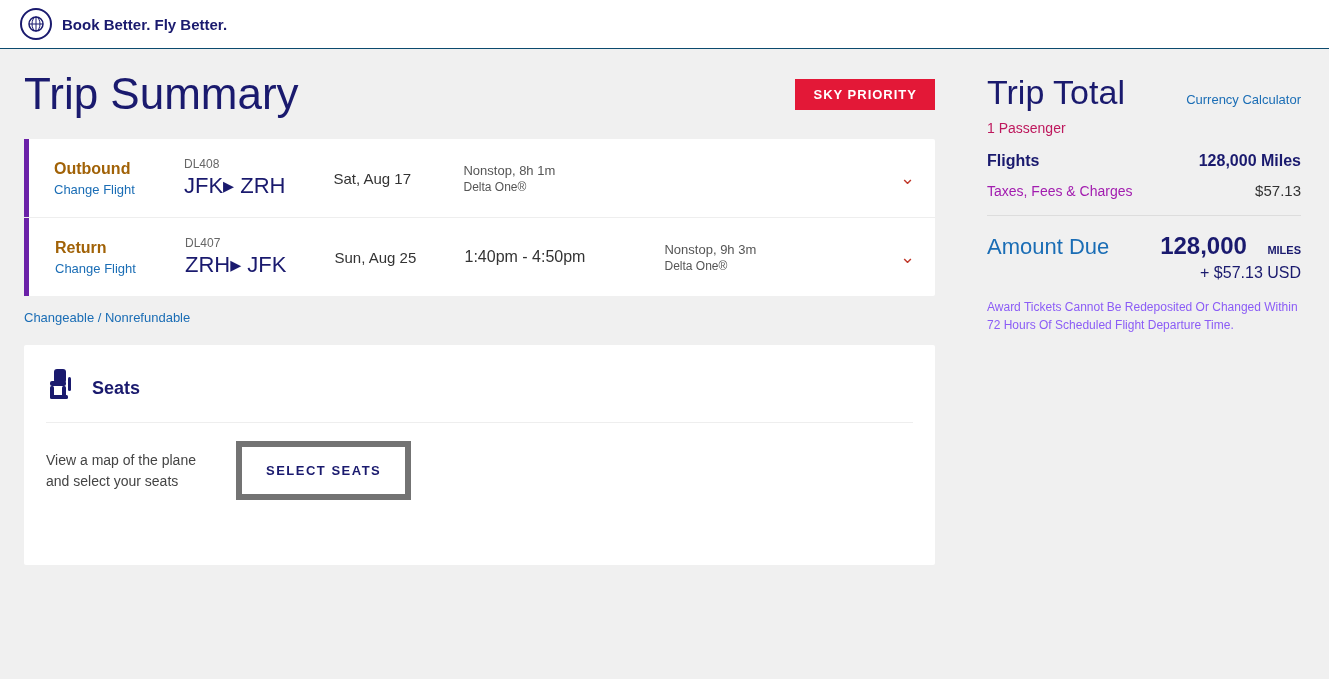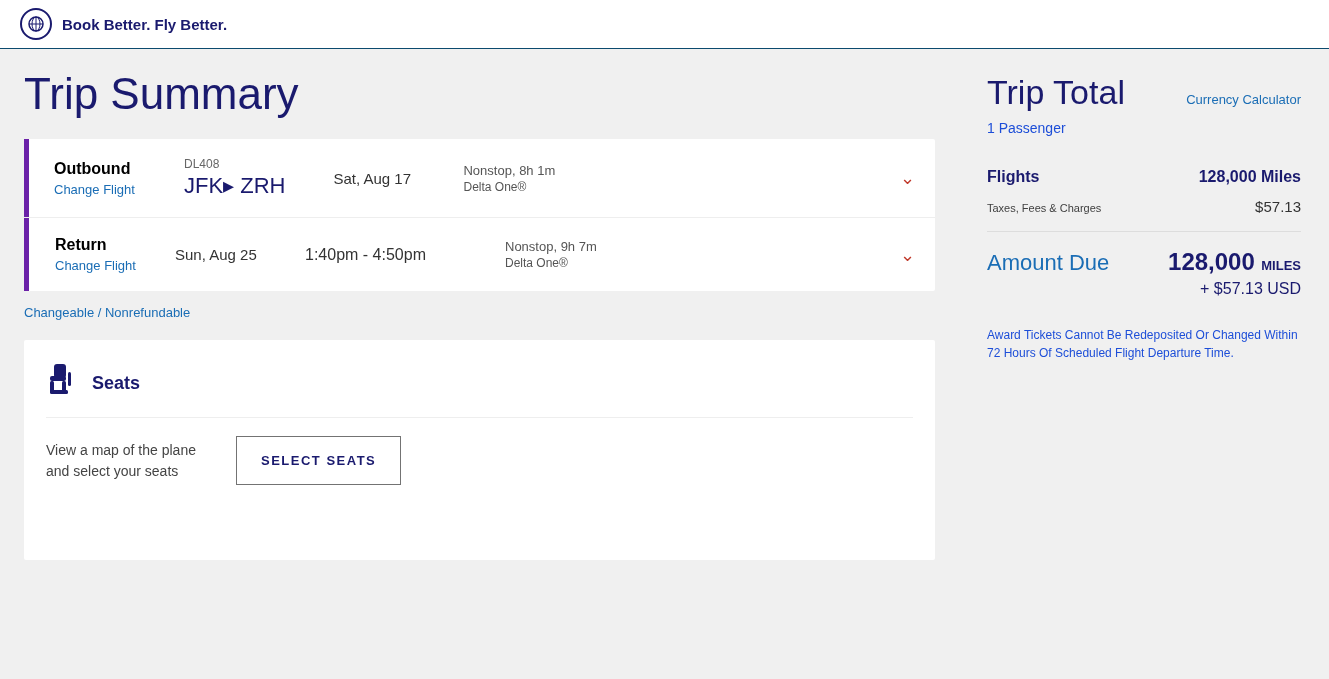--- a/index.html
+++ b/index.html
@@ -81,21 +81,21 @@
       width: 5px;
       background: #6b21a8;
     }
     .flight-type-col {
       width: 130px;
       padding-left: 10px;
     }
     .flight-type {
       font-size: 16px;
       font-weight: 700;
-      color: #000000;
+      color: #a16207;
     }
     .change-flight-link {
       font-size: 13px;
       color: #1a6db5;
       text-decoration: none;
       cursor: pointer;
       display: block;
       margin-top: 4px;
     }
     .flight-num {
@@ -187,21 +187,21 @@
       gap: 30px;
       margin-top: 18px;
     }
     .card-desc {
       font-size: 14px;
       color: #444;
       line-height: 1.5;
       max-width: 160px;
     }
     .select-seats-btn {
-      border: 1px solid #737373;
+      border: 6px solid #737373;
       background: #fff;
       color: #1a1a6e;
       font-size: 13px;
       font-weight: 700;
       letter-spacing: 1.5px;
       padding: 16px 24px;
       cursor: pointer;
       min-width: 140px;
       text-align: center;
     }
@@ -240,22 +240,22 @@
       cursor: pointer;
     }
     .trip-total-header {
       display: flex;
       align-items: baseline;
       justify-content: space-between;
       margin-bottom: 8px;
     }
     .passenger-count {
       font-size: 14px;
-      color: #1d4ed8;
-      margin-bottom: 32px;
+      color: #be185d;
+      margin-bottom: 16px;
     }
     .cost-row {
       display: flex;
       justify-content: space-between;
       align-items: baseline;
       margin-bottom: 12px;
     }
     .cost-label {
       font-size: 16px;
       font-weight: 700;
@@ -268,22 +268,22 @@
     }
     .cost-row-thin {
       display: flex;
       justify-content: space-between;
       align-items: baseline;
       margin-bottom: 16px;
       padding-bottom: 16px;
       border-bottom: 1px solid #ddd;
     }
     .cost-label-light {
-      font-size: 11px;
-      color: #404040;
+      font-size: 14px;
+      color: #a21caf;
     }
     .cost-value-light {
       font-size: 15px;
       color: #333;
     }
     .amount-due-row {
       display: flex;
       justify-content: space-between;
       align-items: baseline;
       margin-bottom: 6px;
@@ -295,36 +295,36 @@
     }
     .amount-due-value {
       text-align: right;
     }
     .miles-value {
       font-size: 24px;
       font-weight: 700;
       color: #1a1a6e;
     }
     .miles-unit {
-      font-size: 13px;
-      color: #1a1a6e;
-      font-weight: 700;
-      margin-left: 2px;
+      font-size: 11px;
+      color: #1a1a6e;
+      font-weight: 700;
+      margin-left: 16px;
     }
     .usd-line {
       font-size: 16px;
       color: #1a1a6e;
       text-align: right;
       margin-top: 4px;
     }
     .award-note {
       font-size: 12px;
-      color: #1d4ed8;
+      color: #8b5cf6;
       line-height: 1.5;
-      margin-top: 28px;
+      margin-top: 16px;
     }
   </style>
 </head>
 <body>
 
 <div class="top-bar">
   <div class="logo-circle">
     <svg width="18" height="18" viewBox="0 0 18 18">
       <circle cx="9" cy="9" r="7" fill="none" stroke="#1a1a6e" stroke-width="1.5"></circle>
       <line x1="9" y1="2" x2="9" y2="16" stroke="#1a1a6e" stroke-width="1"></line>
@@ -332,20 +332,21 @@
       <ellipse cx="9" cy="9" rx="4" ry="7" fill="none" stroke="#1a1a6e" stroke-width="1"></ellipse>
     </svg>
   </div>
   <span class="logo-text">Book Better. Fly Better.</span>
 </div>
 
 <div class="main-content">
   <div class="left-panel">
     <div class="page-header">
       <h1 class="page-title">Trip Summary</h1>
+      <div class="sky-priority-badge">SKY PRIORITY</div>
     </div>
 
     <div class="flights-container">
 
       <div class="flight-row">
         <div class="flight-left-accent"></div>
         <div class="flight-type-col">
           <div class="flight-type">Outbound</div>
           <a class="change-flight-link">Change Flight</a>
         </div>
@@ -360,26 +361,30 @@
         </div>
         <button class="chevron-btn">⌄</button>
       </div>
 
       <div class="flight-row">
         <div class="flight-left-accent"></div>
         <div class="flight-type-col">
           <div class="flight-type">Return</div>
           <a class="change-flight-link">Change Flight</a>
         </div>
+        <div style="margin-right:24px; padding-left:10px;">
+          <div class="flight-num">DL407</div>
+          <div class="route">ZRH▸ JFK</div>
+        </div>
         <div class="flight-date">Sun, Aug 25</div>
         <div class="flight-time-normal">
           <div>1:40pm - 4:50pm</div>
         </div>
         <div class="flight-meta">
-          <div class="flight-meta-main">Nonstop, 9h 7m</div>
+          <div class="flight-meta-main">Nonstop, 9h 3m</div>
           <div class="flight-meta-sub">Delta One®</div>
         </div>
         <button class="chevron-btn">⌄</button>
       </div>
     </div>
 
     <div class="changeable-note">Changeable / Nonrefundable</div>
 
     <div class="cards-row">
 

